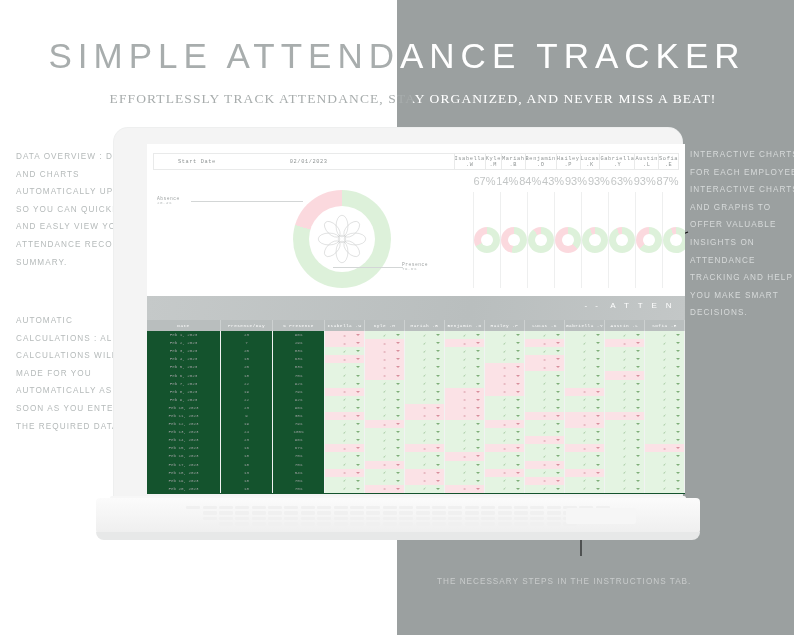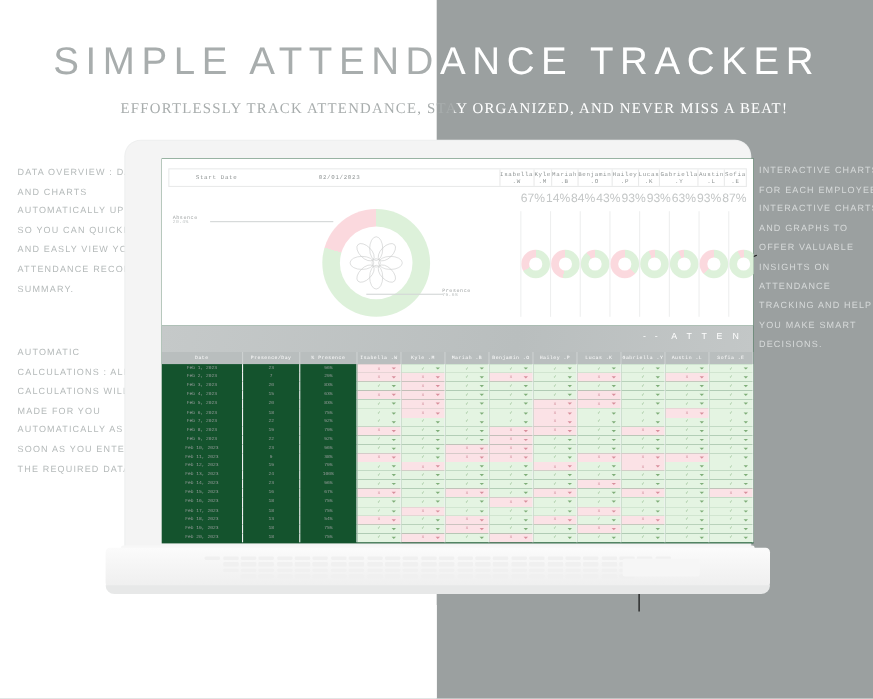--- a/index.html
+++ b/index.html
@@ -159,21 +159,21 @@
 <div class="subhead-wrap">
   <div class="subhead dark">EFFORTLESSLY TRACK ATTENDANCE, STAY ORGANIZED, AND NEVER MISS A BEAT!</div>
   <div class="subhead light">EFFORTLESSLY TRACK ATTENDANCE, STAY ORGANIZED, AND NEVER MISS A BEAT!</div>
 </div>
 
 <div class="anno left" style="top:148px;">DATA OVERVIEW : DATA AND CHARTS AUTOMATICALLY UPDATE SO YOU CAN QUICKLY AND EASLY VIEW YOUR ATTENDANCE RECORD SUMMARY.</div>
 <div class="anno left" style="top:312px;">AUTOMATIC CALCULATIONS : ALL CALCULATIONS WILL BE MADE FOR YOU AUTOMATICALLY AS SOON AS YOU ENTER THE REQUIRED DATA.</div>
 <div class="anno right" style="top:146px;">INTERACTIVE CHARTS FOR EACH EMPLOYEE : INTERACTIVE CHARTS AND GRAPHS TO OFFER VALUABLE INSIGHTS ON ATTENDANCE TRACKING AND HELP YOU MAKE SMART DECISIONS.</div>
 <div class="anno bottom">
   <br>
-  <span class="ind"></span>
+  <span class="ind"></span><span>THE NECESSARY STEPS IN THE INSTRUCTIONS TAB.</span>
 </div>
 
 <svg style="position:absolute;left:0;top:0;width:794px;height:635px;pointer-events:none;">
   <line x1="128" y1="228" x2="172" y2="247" stroke="#111" stroke-width="1.1"></line>
   <circle cx="172" cy="247" r="2.6" fill="#111"></circle>
   <line x1="128" y1="412" x2="246" y2="472" stroke="#111" stroke-width="1.1"></line>
   <circle cx="246" cy="472" r="2.6" fill="#111"></circle>
   <line x1="688" y1="232" x2="660" y2="243" stroke="#111" stroke-width="1.1"></line>
   <line x1="581" y1="472" x2="581" y2="556" stroke="#111" stroke-width="1.1"></line>
 </svg>

